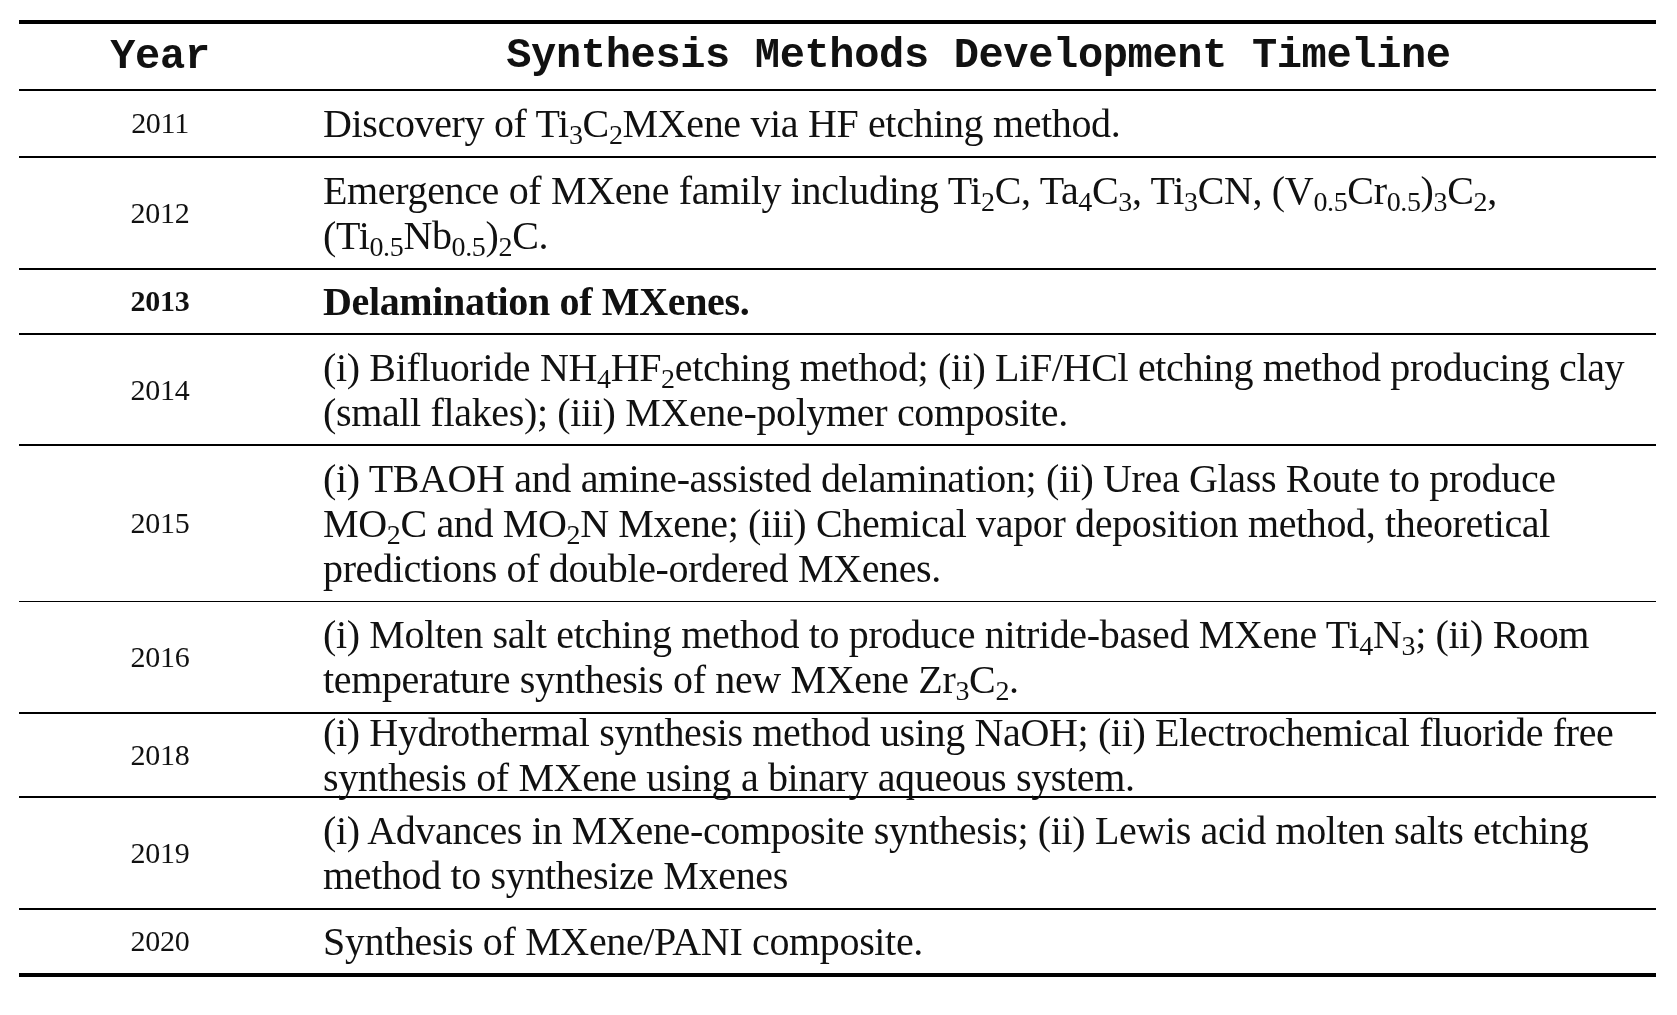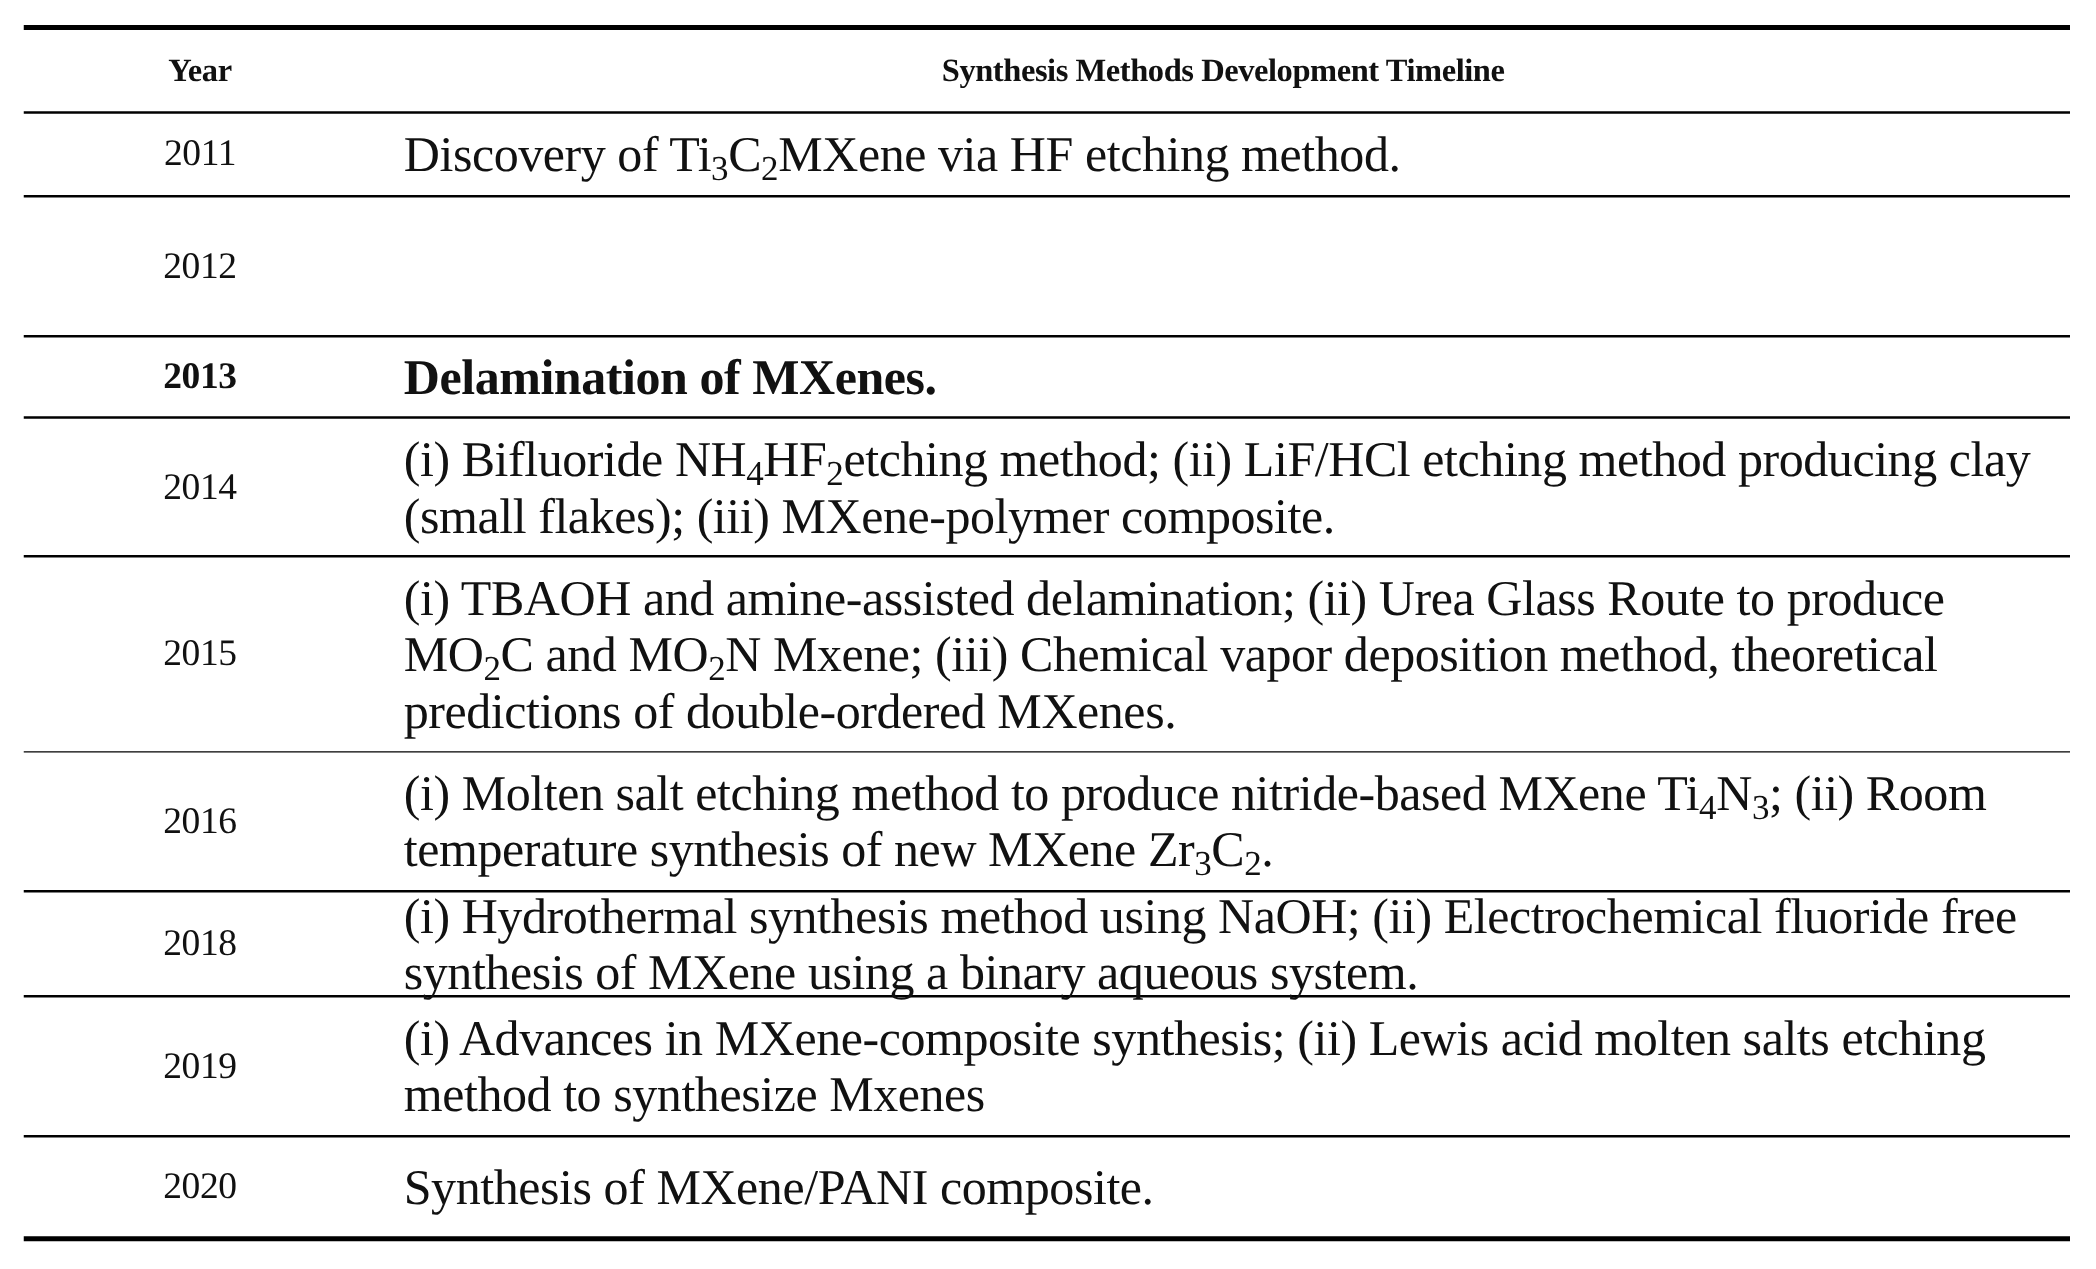--- a/index.html
+++ b/index.html
@@ -46,21 +46,22 @@
     flex: 1 1 auto;
     padding-left: 22px;
     padding-right: 20px;
     font-size: 40px;
     line-height: 45px;
     letter-spacing: -0.35px;
   }
   .header .cell-year,
   .header .cell-desc {
     font-weight: bold;
-    font-size: 26px;
+    font-size: 42px;
+    font-family: Liberation Mono, monospace;
   }
   .header .cell-desc {
     text-align: center;
     padding-left: 0;
     padding-right: 0;
   }
   .cell-desc sub {
     font-size: 0.7em;
     line-height: 0;
     vertical-align: -0.25em;
@@ -80,20 +81,21 @@
 
   <div id="rows">
   <div class="row" style="height: 65px;">
     <div class="cell-year">2011</div>
     <div class="cell-desc">Discovery of Ti<sub>3</sub>C<sub>2</sub>MXene via HF etching method.</div>
   </div>
   <div class="rule medium"></div>
 
   <div class="row" style="height: 110px;">
     <div class="cell-year">2012</div>
+    <div class="cell-desc">Emergence of MXene family including Ti<sub>2</sub>C, Ta<sub>4</sub>C<sub>3</sub>, Ti<sub>3</sub>CN, (V<sub>0.5</sub>Cr<sub>0.5</sub>)<sub>3</sub>C<sub>2</sub>, (Ti<sub>0.5</sub>Nb<sub>0.5</sub>)<sub>2</sub>C.</div>
   </div>
   <div class="rule light"></div>
 
   <div class="row" style="height: 63px; font-weight: bold;">
     <div class="cell-year">2013</div>
     <div class="cell-desc">Delamination of MXenes.</div>
   </div>
   <div class="rule medium"></div>
 
   <div class="row" style="height: 109px;">
@@ -119,19 +121,19 @@
     <div class="cell-desc">(i) Hydrothermal synthesis method using NaOH; (ii) Electrochemical fluoride free synthesis of MXene using a binary aqueous system.</div>
   </div>
   <div class="rule medium"></div>
 
   <div class="row" style="height: 110px;">
     <div class="cell-year">2019</div>
     <div class="cell-desc">(i) Advances in MXene-composite synthesis; (ii) Lewis acid molten salts etching method to synthesize Mxenes</div>
   </div>
   <div class="rule light"></div>
 
-  <div class="row" style="height: 79px;">
+  <div class="row" style="height: 63px;">
     <div class="cell-year">2020</div>
     <div class="cell-desc">Synthesis of MXene/PANI composite.</div>
   </div>
   <div class="rule heavy"></div>
 </div>
 </div>
 
 </body></html>

